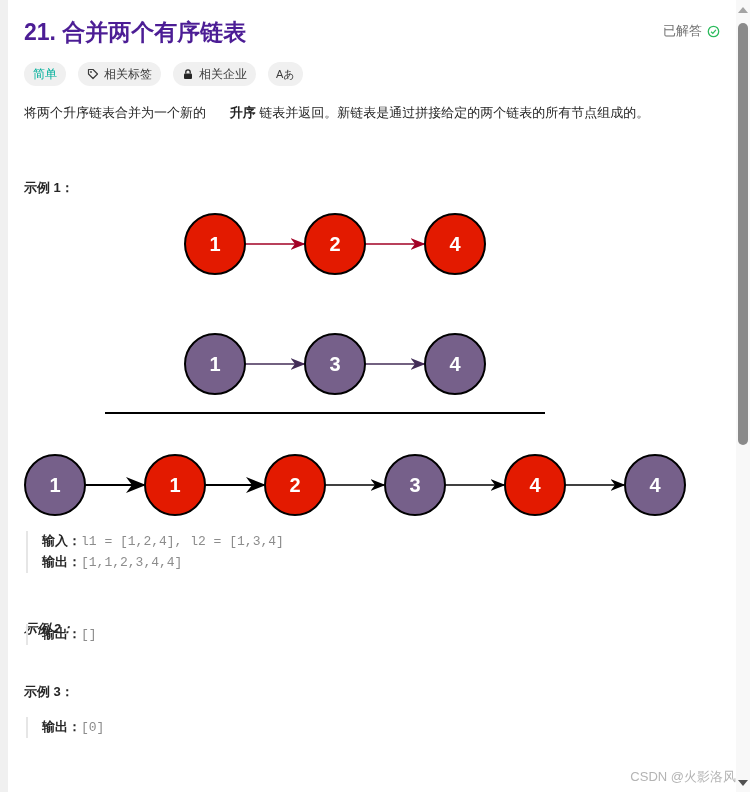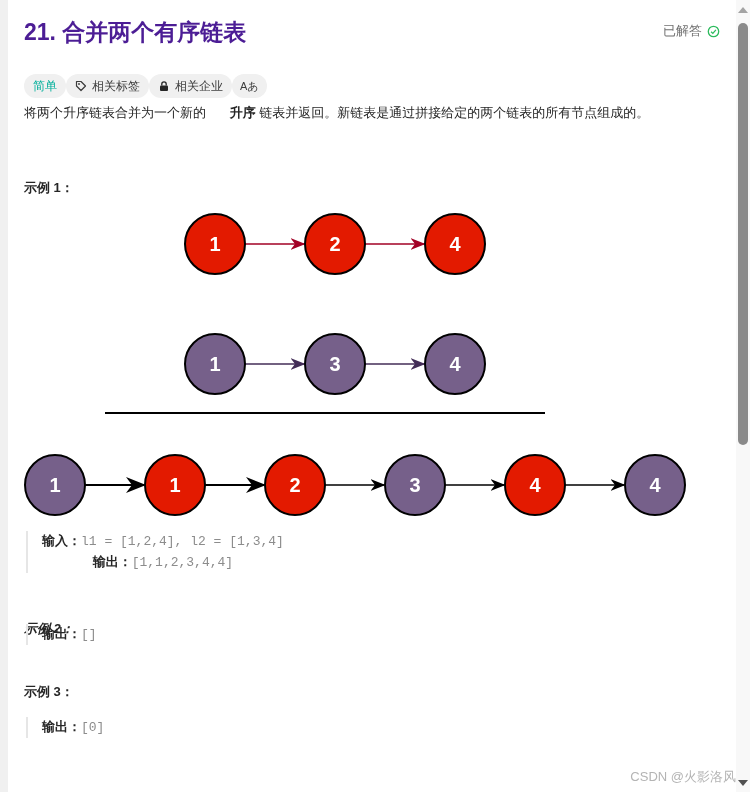--- a/index.html
+++ b/index.html
@@ -3,21 +3,21 @@
 <meta charset="utf-8">
 <style>
   * { box-sizing: border-box; margin: 0; padding: 0; }
   html, body { width: 750px; height: 792px; overflow: hidden; background: #ffffff; }
   body { font-family: "Liberation Sans", "DejaVu Sans", sans-serif; color: #262626; position: relative; }
   .left-edge { position: absolute; left: 0; top: 0; width: 8px; height: 792px; background: #f0f0f0; }
   .title-row { position: absolute; left: 24px; top: 16px; width: 700px; height: 32px; }
   .title { font-size: 23px; font-weight: bold; color: #4c1d95; line-height: 32px; }
   .solved { position: absolute; right: 4px; top: 6px; font-size: 13px; color: #707070; display: flex; align-items: center; gap: 5px; }
   .solved svg { width: 13px; height: 13px; }
-  .tags { position: absolute; left: 24px; top: 62px; display: flex; gap: 0; margin-top: 12px; }
+  .tags { position: absolute; left: 24px; top: 62px; display: flex; gap: 12px; }
   .tag { height: 24px; border-radius: 12px; background: #f0f0f0; padding: 0 9px; font-size: 12px; color: #3c3c3c; display: flex; align-items: center; gap: 5px; }
   .tag.easy { color: #00af9b; }
   .tag svg { width: 12px; height: 12px; }
   .desc { position: absolute; left: 24px; top: 104px; font-size: 13px; color: #262626; }
   .desc b { font-weight: bold; margin-left: 20px; }
   .ex-label { position: absolute; left: 24px; font-size: 13px; font-weight: bold; color: #262626; }
   .io { position: absolute; left: 26px; border-left: 2px solid #e6e6e6; padding-left: 14px; font-size: 13px; line-height: 20px; }
   .io .k { font-weight: bold; color: #262626; }
   .io .v { font-family: "Liberation Mono", "DejaVu Sans Mono", monospace; color: #8c8c8c; font-size: 13px; }
   svg.diagram { position: absolute; left: 0; top: 200px; }
@@ -119,21 +119,21 @@
     <ellipse cx="655" cy="485" rx="30" ry="30" fill="#76608a" stroke="#000" stroke-width="2"></ellipse>
     <text x="55" y="492">1</text>
     <text x="175" y="492">1</text>
     <text x="295" y="492">2</text>
     <text x="415" y="492">3</text>
     <text x="535" y="492">4</text>
     <text x="655" y="492">4</text>
   </g>
 </svg>
 
-<div class="io" style="top:531px;text-align:center;">
+<div class="io" style="top:531px;">
   <div><span class="k">输入：</span><span class="v">l1 = [1,2,4], l2 = [1,3,4]</span></div>
   <div><span class="k">输出：</span><span class="v">[1,1,2,3,4,4]</span></div>
 </div>
 
 <div class="ex-label" style="top:620px;font-style:italic;">示例 2：</div>
 <div class="io" style="top:624px;">
   <div><span class="k">输出：</span><span class="v">[]</span></div>
 </div>
 
 <div class="ex-label" style="top:683px;">示例 3：</div>

